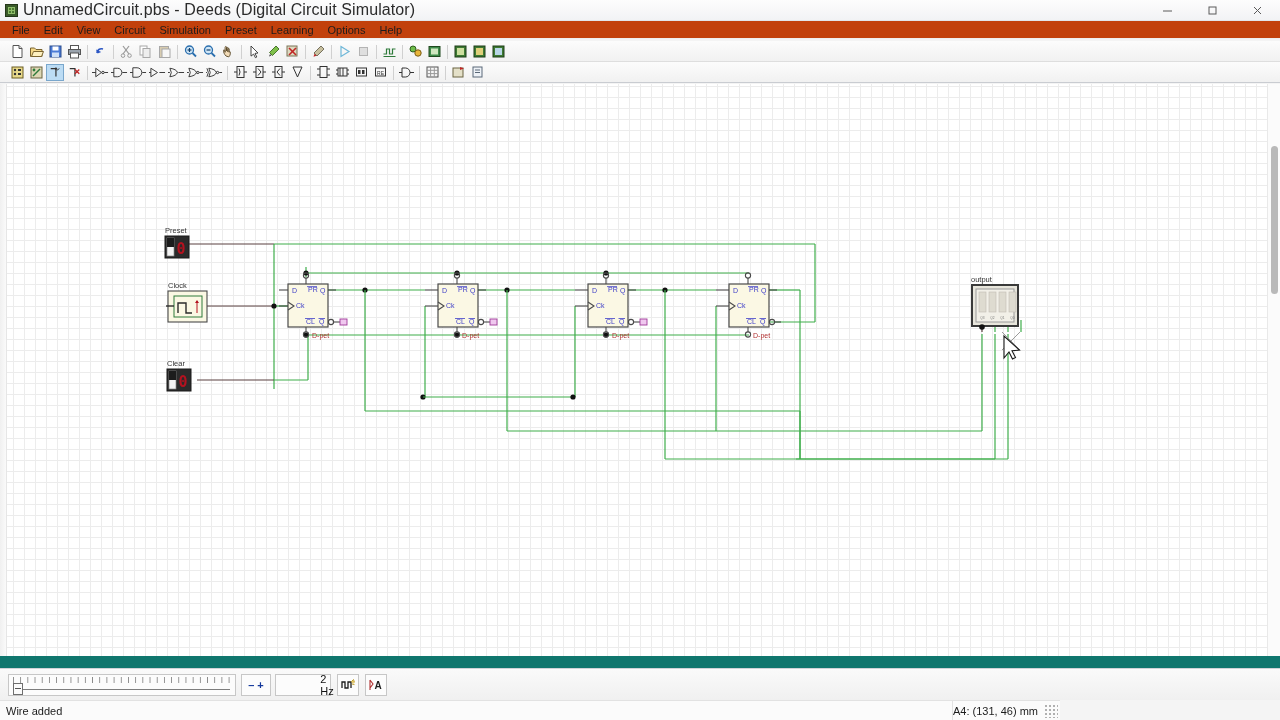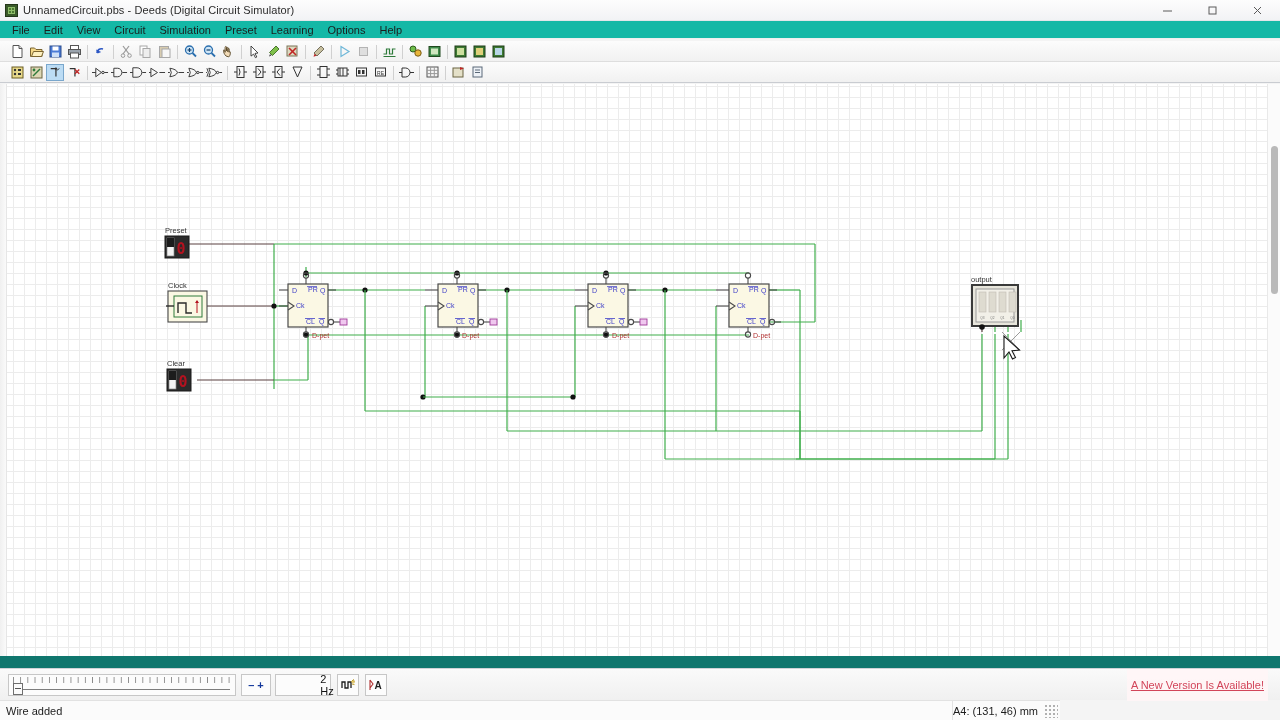--- a/index.html
+++ b/index.html
@@ -29,35 +29,35 @@
     position: relative; flex: 0 0 auto;
   }
   .app-icon::before {
     content: ""; position: absolute; left: 2px; top: 2px; right: 2px; bottom: 2px;
     background:
       linear-gradient(90deg, #8fbf6a 1px, transparent 1px) 0 0/3px 3px,
       linear-gradient(#8fbf6a 1px, transparent 1px) 0 0/3px 3px,
       #4c7a33;
   }
   .title-text {
-    font-size: 11px; color: #2b2b2b; letter-spacing: .1px;
+    font-size: 16px; color: #2b2b2b; letter-spacing: .1px;
     white-space: nowrap;
   }
   .winbtns { position: absolute; right: 0; top: 0; height: 21px; display: flex; }
   .winbtn {
     width: 45px; height: 21px;
     display: flex; align-items: center; justify-content: center;
     font-size: 11px; color: #4a4a4a;
   }
   .winbtn svg { display: block; }
 
   
   .menubar {
     position: absolute; left: 0; top: 21px; width: 1280px; height: 18px;
-    background: #14b8a6;
+    background: #c2410c;
     display: flex; align-items: center; padding-left: 5px;
     border-bottom: 1px solid #efefef;
   }
   .menuitem {
     font-size: 11px; color: #1c1c1c; padding: 1px 7px; white-space: nowrap;
   }
 
   
   .toolbar {
     position: absolute; left: 0; width: 1280px; height: 21px;
@@ -810,21 +810,20 @@
         <path d="M11 4 l2.5 -2.5 M13.5 1.5 l.8 2.6 M12 6 l2.5 .6" stroke="#c0a030" stroke-width="1"></path>
         <circle cx="13.2" cy="4.2" r="1.4" fill="#d8b43a" opacity=".7"></circle>
       </svg>
     </div>
     <div class="smallbtn">
       <svg width="16" height="14" viewBox="0 0 16 14">
         <path d="M2 2 v10 M2 2 l3 4 -3 4" fill="none" stroke="#b03030" stroke-width="1.1"></path>
         <text x="10" y="11" font-family="Liberation Sans" font-size="10" font-weight="bold" fill="#1c1c1c" text-anchor="middle">A</text>
       </svg>
     </div>
-    <div class="newversion">A New Version Is Available!</div>
   </div>
 
   <div class="statusbar">
     <div class="status-text">Wire added</div>
     <div class="status-right">A4: (131, 46) mm</div>
     <div class="grip"></div>
   </div>
 
 </div>
 

